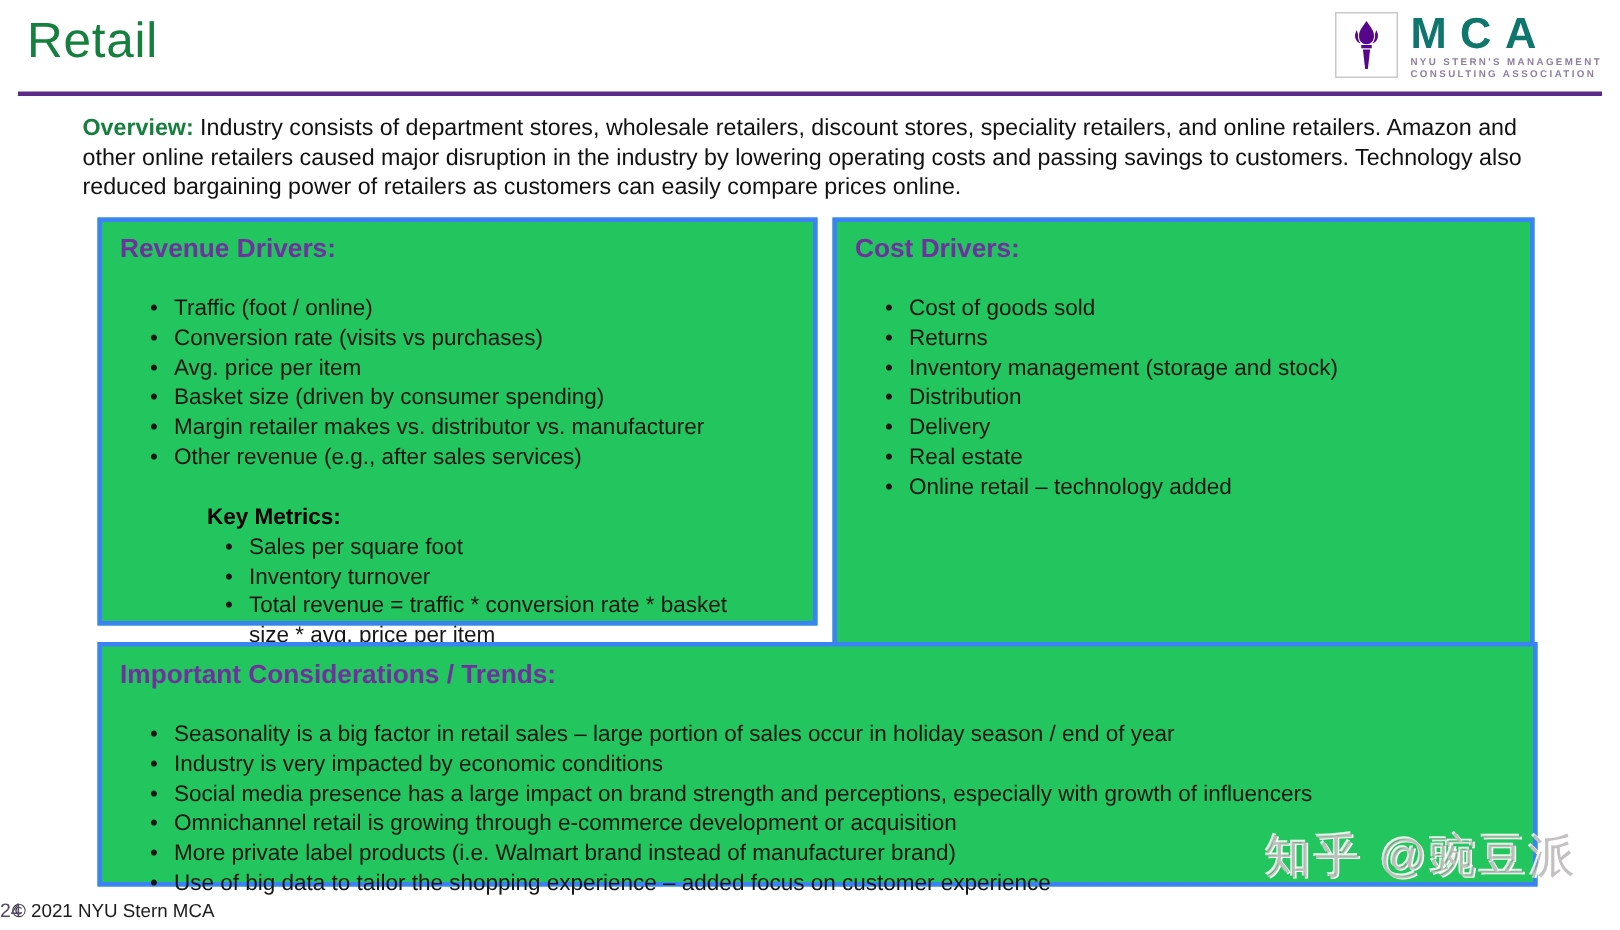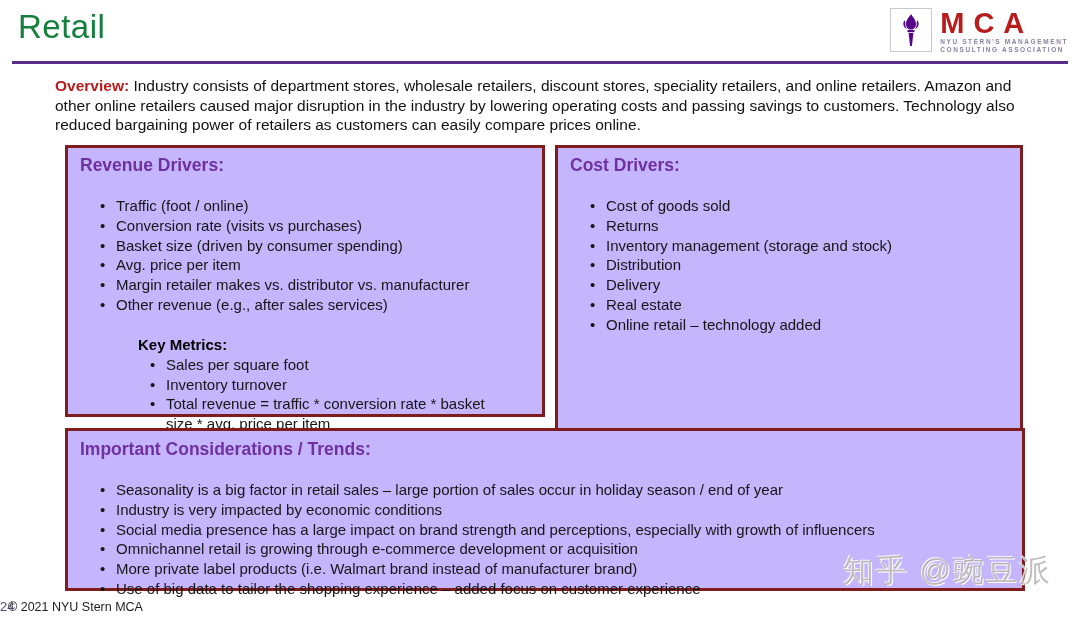--- a/index.html
+++ b/index.html
@@ -16,36 +16,36 @@
     position:absolute; left:12px; top:61px; width:1056px; height:3px;
     background:#5B2B87;
   }
   .logo { position:absolute; top:8px; right:12px; display:flex; align-items:flex-start; }
   .logo-torch-box {
     width:40px; height:42px; border:1px solid #c9c9c9; background:#fff;
     display:flex; align-items:center; justify-content:center; margin-right:8px;
   }
   .logo-text { display:flex; flex-direction:column; align-items:flex-start; }
   .logo-acronym {
-    font-size:29px; font-weight:bold; color:#b91c1c; letter-spacing:9px;
+    font-size:29px; font-weight:bold; color:#0f766e; letter-spacing:9px;
     line-height:30px;
   }
   .logo-sub {
     font-size:6.5px; color:#8d7fa0; letter-spacing:1.6px; line-height:8px;
     font-weight:bold;
   }
   
   .overview {
     position:absolute; left:55px; top:76px; width:990px;
     font-size:15.5px; line-height:19.7px; color:#111;
   }
-  .overview-label { color:#b91c1c; font-weight:bold; }
+  .overview-label { color:#15803d; font-weight:bold; }
   
   .box {
-    position:absolute; border:3px solid #7f1d1d; background:#c4b5fd;
+    position:absolute; border:3px solid #3b82f6; background:#22c55e;
     box-sizing:border-box; padding:7px 10px 2px 12px;
   }
   .box-revenue { left:65px; top:145px; width:480px; height:272px; }
   .box-cost    { left:555px; top:145px; width:468px; height:304px; }
   .box-considerations { left:65px; top:428px; width:960px; height:163px; padding-top:8px; }
   .box-heading {
     font-size:17.5px; font-weight:bold; color:#7030A0; margin:0 0 2px 0;
   }
   ul.bullets { margin:20px 0 0 0; padding:0 0 0 20px; list-style:none; }
   ul.bullets li {
@@ -99,22 +99,22 @@
 
   <div class="header-rule"></div>
 
   <div class="overview"><span class="overview-label">Overview:</span><span> Industry consists of department stores, wholesale retailers, discount stores, speciality retailers, and online retailers. Amazon and other online retailers caused major disruption in the industry by lowering operating costs and passing savings to customers. Technology also reduced bargaining power of retailers as customers can easily compare prices online.</span></div>
 
   <div class="box box-revenue">
     <div class="box-heading">Revenue Drivers:</div>
     <ul class="bullets">
         <li>Traffic (foot / online)</li>
         <li>Conversion rate (visits vs purchases)</li>
+        <li>Avg. price per item</li>
         <li>Basket size (driven by consumer spending)</li>
-        <li>Avg. price per item</li>
         <li>Margin retailer makes vs. distributor vs. manufacturer</li>
         <li>Other revenue (e.g., after sales services)</li>
       </ul>
     <div class="key-metrics">
       <div class="km-heading">Key Metrics:</div>
       <ul class="bullets">
           <li>Sales per square foot</li>
           <li>Inventory turnover</li>
           <li>Total revenue = traffic * conversion rate * basket size * avg. price per item</li>
         </ul>

